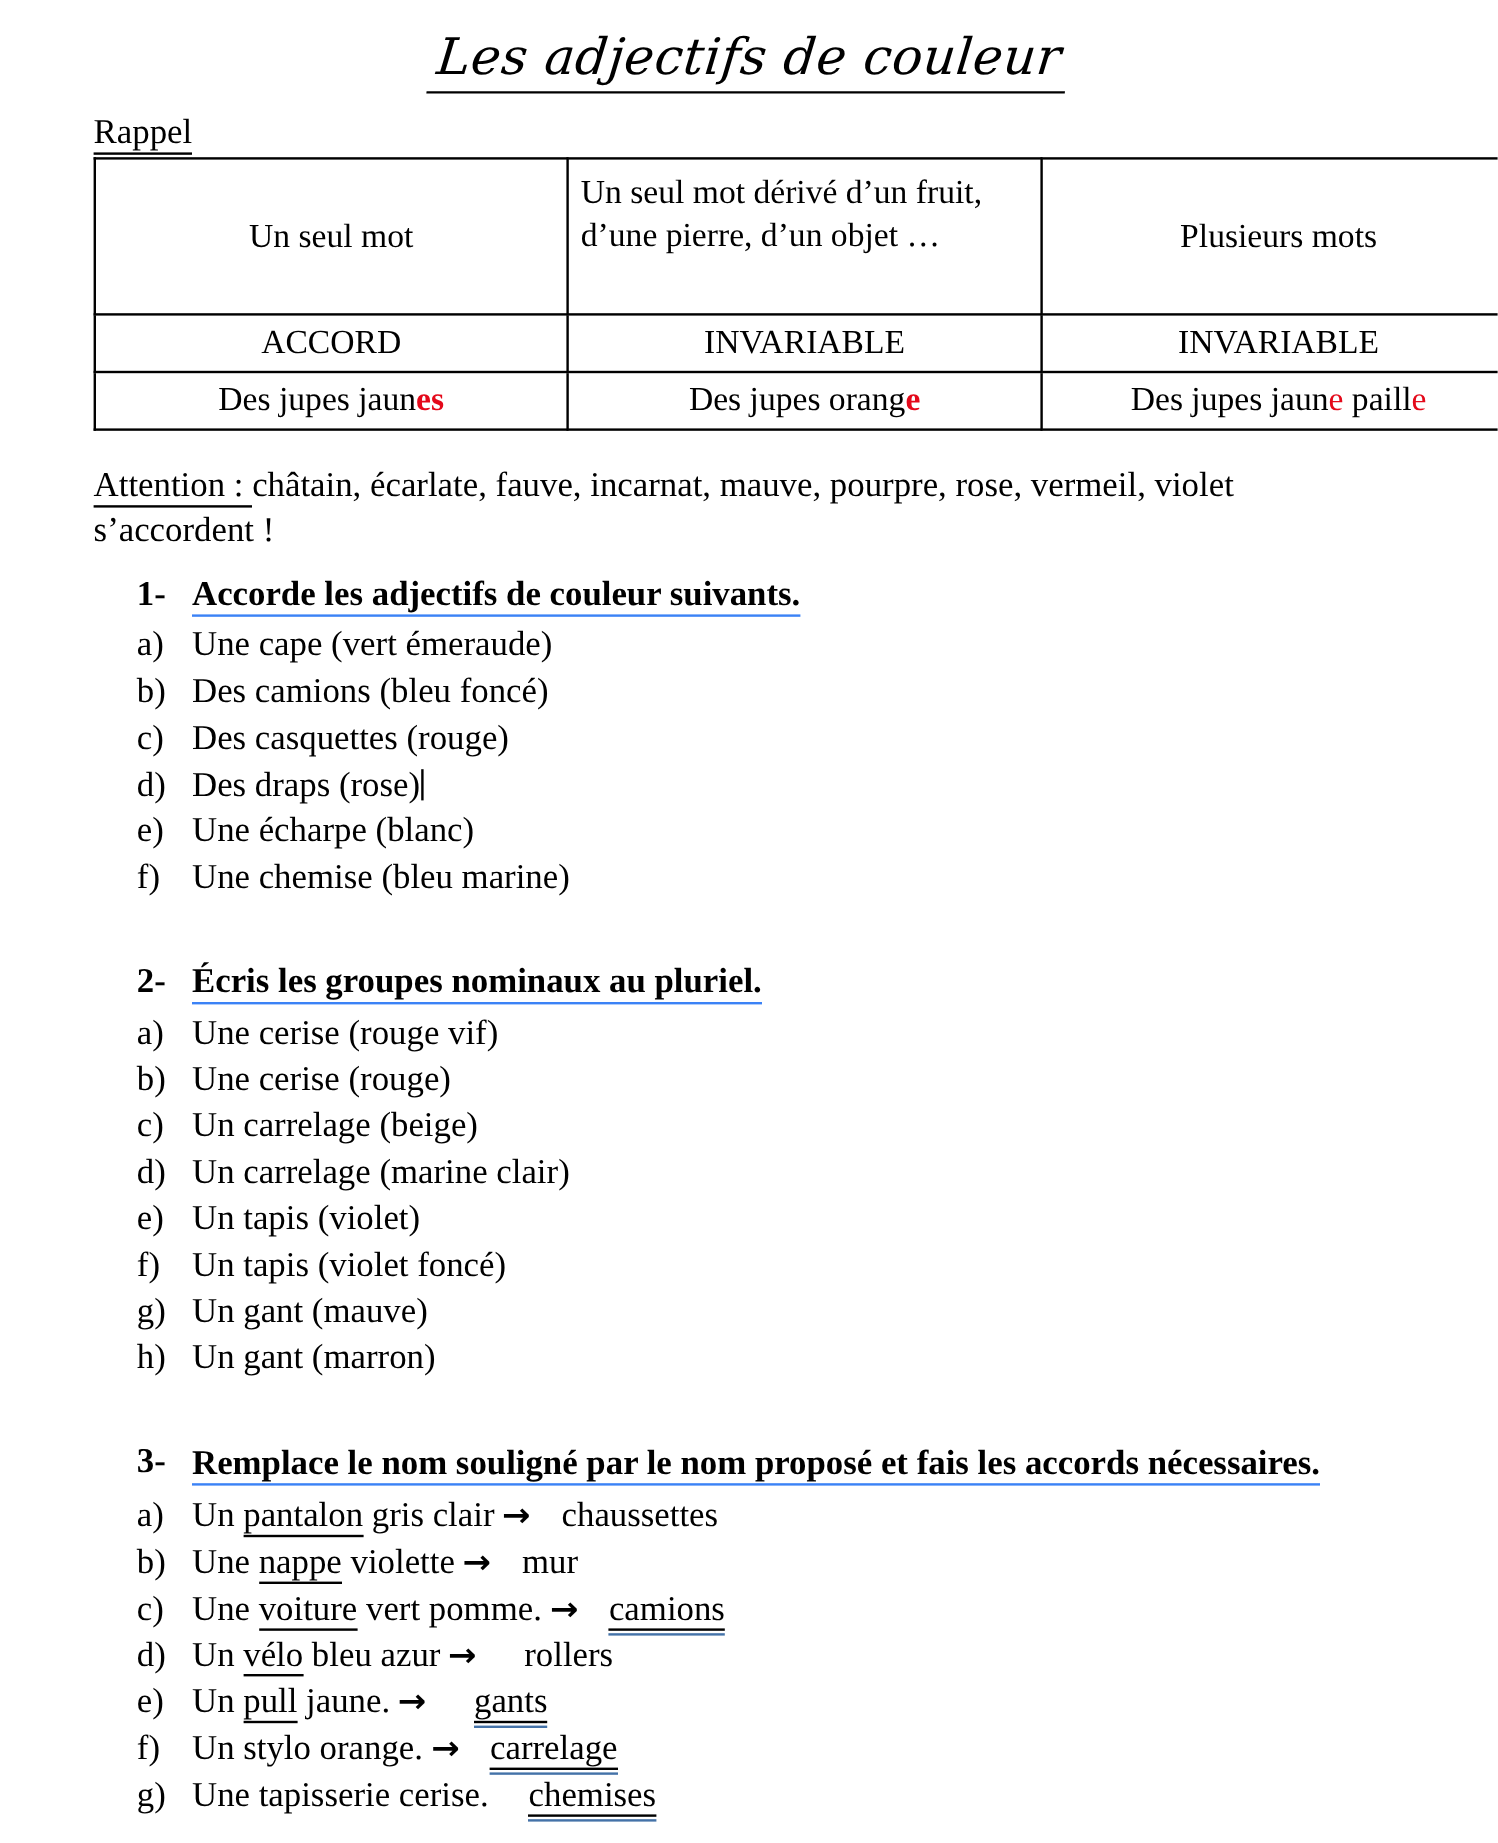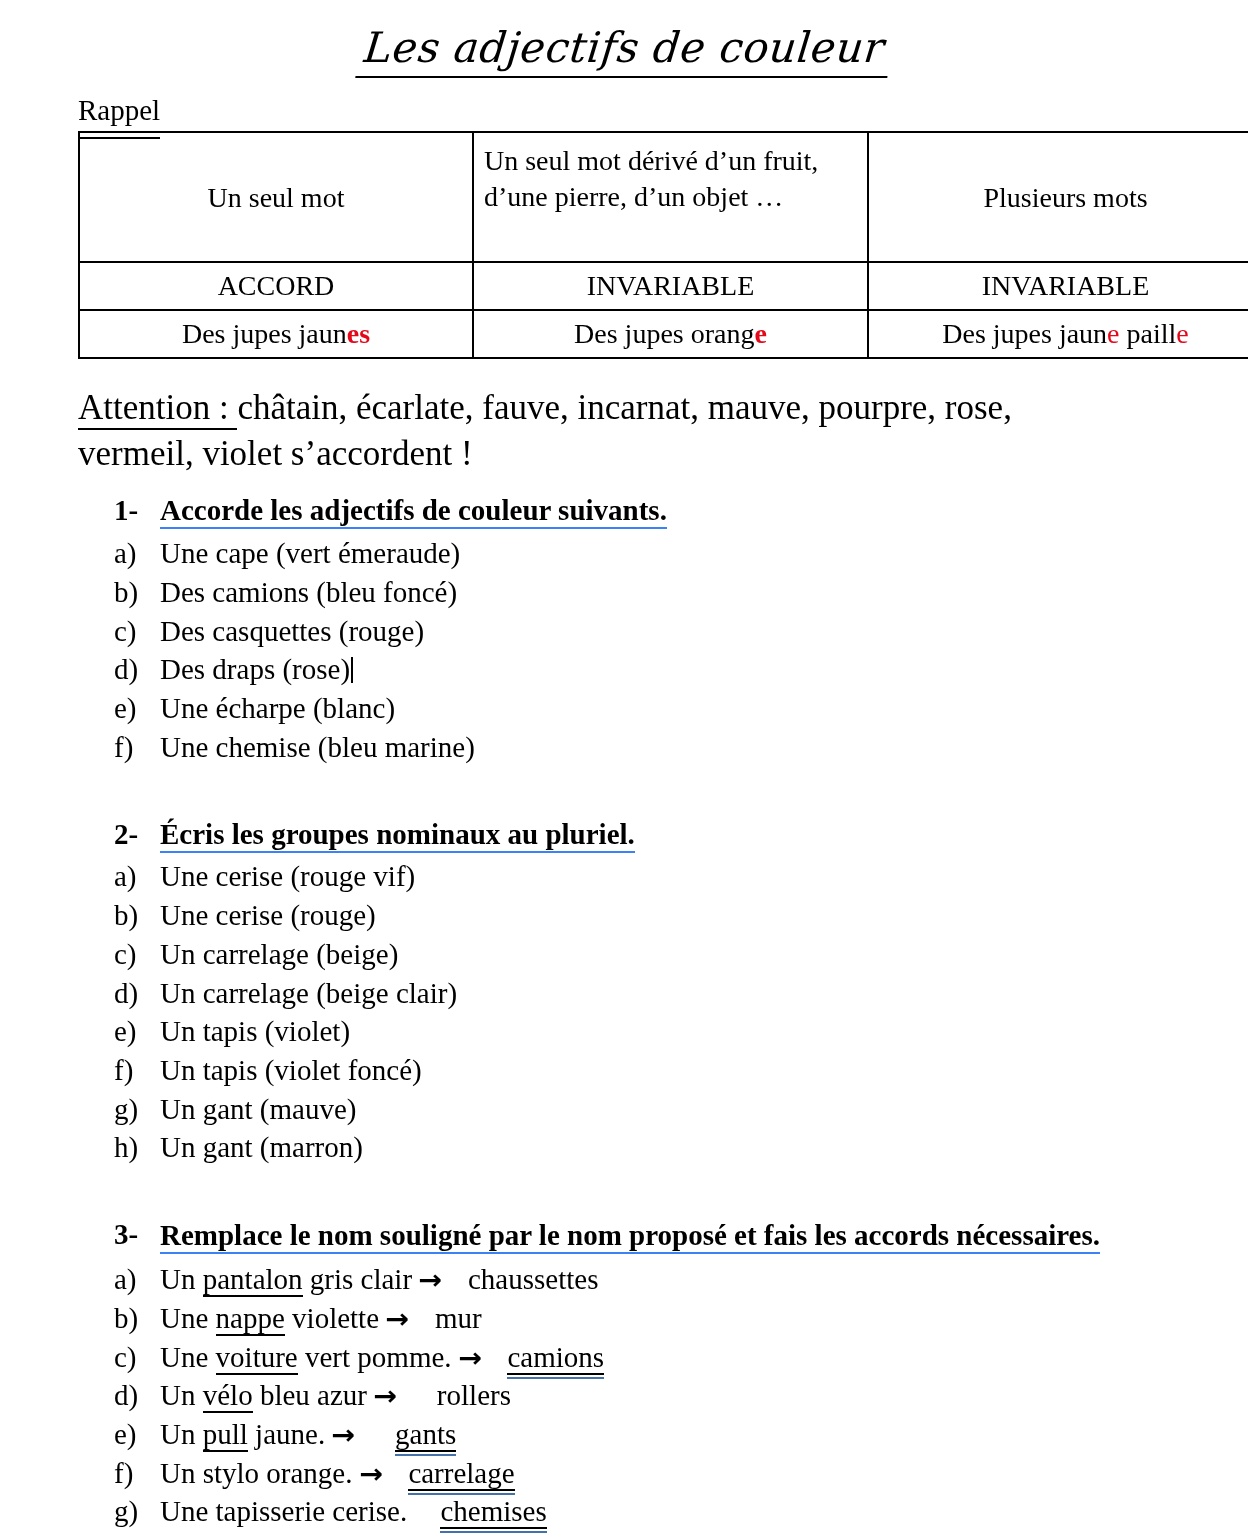--- a/index.html
+++ b/index.html
@@ -35,21 +35,21 @@
   }
 
   
   .rappel {
     margin: 16px 0 4px 78px;
     font-size: 29px;
     line-height: 1.15;
   }
   .rappel span {
     border-bottom: 2px solid #000;
-    padding-bottom: 11px;
+    padding-bottom: 1px;
   }
 
   
   .tbl {
     width: 1118px;
     margin-left: 78px;
     border-collapse: collapse;
     table-layout: fixed;
   }
   .tbl td {
@@ -74,21 +74,21 @@
   }
   .tbl .mid { text-align: center; border-radius: 22px; }
   .tbl .ex  { text-align: center; }
 
   .red       { color: #e4091a; }
   .red-bold  { color: #e4091a; font-weight: bold; }
 
   
   .attention {
     margin: 26px 0 0 78px;
-    font-size: 35px;
+    font-size: 29px;
     line-height: 1.32;
     max-width: 1030px;
   }
   .attention .u {
     border-bottom: 2px solid #000;
     padding-bottom: 1px;
   }
 
   
   .ex-head {
@@ -240,21 +240,21 @@
 <div class="gap"></div>
 
 <div class="ex-head">
   <span class="num">2-</span><span class="txt">Écris les groupes nominaux au pluriel.</span>
 </div>
 
 <ol class="alpha">
   <li><span class="mk">a)</span><span>Une cerise (rouge vif)</span></li>
   <li><span class="mk">b)</span><span>Une cerise (rouge)</span></li>
   <li><span class="mk">c)</span><span>Un carrelage (beige)</span></li>
-  <li><span class="mk">d)</span><span>Un carrelage (beige clair)</span></li>
+  <li><span class="mk">d)</span><span>Un carrelage (marine clair)</span></li>
   <li><span class="mk">e)</span><span>Un tapis (violet)</span></li>
   <li><span class="mk">f)</span><span>Un tapis (violet foncé)</span></li>
   <li><span class="mk">g)</span><span>Un gant (mauve)</span></li>
   <li><span class="mk">h)</span><span>Un gant (marron)</span></li>
 </ol>
 
 <div class="gap"></div>
 
 <div class="ex-head two-line">
   <span class="num">3-</span><span class="txt">Remplace le nom souligné par le nom proposé et fais les accords nécessaires.</span>

